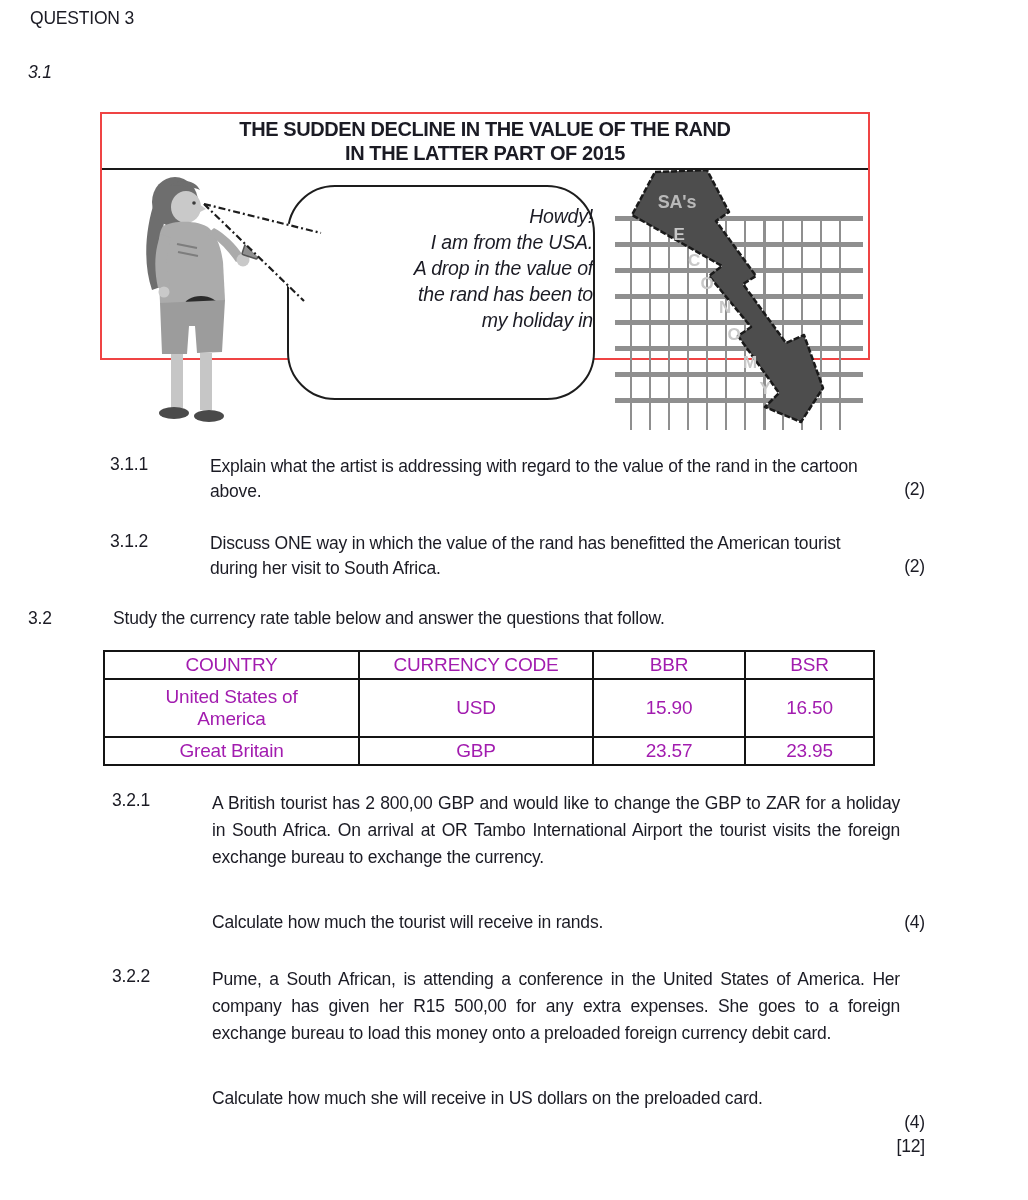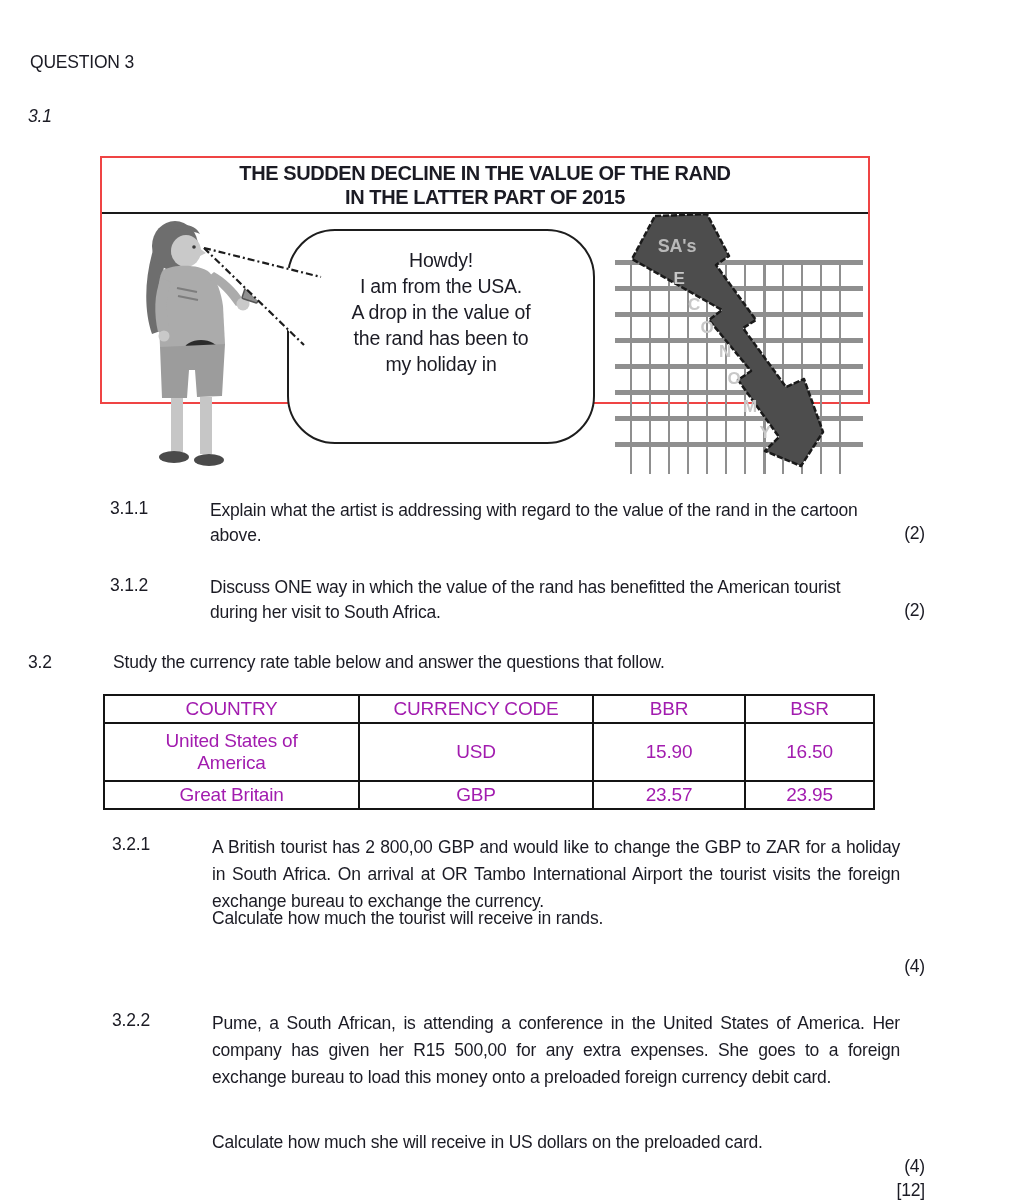--- a/index.html
+++ b/index.html
@@ -3,21 +3,21 @@
 <meta charset="utf-8">
 <style>
   * { box-sizing: border-box; margin: 0; padding: 0; }
   html, body { background: #ffffff; }
   body { font-family: "Liberation Sans", sans-serif; color: #1b1b24; }
   .page {
     position: relative; width: 1028px; height: 1200px;
     background: #ffffff; overflow: hidden;
     font-size: 17.5px; letter-spacing: -0.2px;
   }
-  .abs { position: absolute; margin-top: 44px; }
+  .abs { position: absolute; }
 
   .qheader { left: 30px; top: 8px; font-size: 17.5px; }
 
   .num { font-size: 17.5px; }
   .instr { font-size: 17.5px; }
 
   
   .cartoon { left: 100px; top: 112px; width: 770px; height: 248px;
              border: 2px solid #ef4444; background: #fff; }
   .ctitle { border-bottom: 2px solid #1a1a1a; text-align: center;
@@ -29,35 +29,35 @@
             background: repeating-linear-gradient(to bottom, #8f8f8f 0 5px, transparent 5px 26px); }
   .grid-v { position: absolute; left: 528px; top: 46px; width: 225px; height: 214px;
             background: repeating-linear-gradient(to right, #8f8f8f 0 2.5px, transparent 2.5px 19px); }
 
   .woman { position: absolute; left: 13px; top: 4px; width: 150px; height: 256px; }
   .bolt  { position: absolute; left: 513px; top: -4px; width: 252px; height: 264px; }
   .tail  { position: absolute; left: 0; top: 0; width: 770px; height: 258px; pointer-events: none; }
 
   .bubble { position: absolute; left: 185px; top: 15px; width: 308px; height: 215px;
             border: 2.5px solid #1d1d1d; border-radius: 48px; background: #fff;
-            text-align: center; font-size: 19.5px; line-height: 26px; padding-top: 16px; }
+            text-align: right; font-size: 19.5px; line-height: 26px; padding-top: 16px; font-style: italic; }
 
   
   .q311n { left: 110px; top: 454px; }
   .q311t { left: 210px; top: 454px; width: 650px; line-height: 25px; }
   .q312n { left: 110px; top: 531px; }
   .q312t { left: 210px; top: 531px; width: 650px; line-height: 25px; }
   .q31n  { left: 28px;  top: 62px; font-style: italic; }
   .q31t  { left: 113px; top: 62px; }
   .q32n  { left: 28px;  top: 608px; }
   .q32t  { left: 113px; top: 608px; }
 
   .q321n { left: 112px; top: 790px; }
   .q321p { left: 212px; top: 790px; width: 688px; line-height: 27px; text-align: justify; }
-  .q321i { left: 212px; top: 864px; width: 600px; }
+  .q321i { left: 212px; top: 912px; width: 600px; }
   .q322n { left: 112px; top: 966px; }
   .q322p { left: 212px; top: 966px; width: 688px; line-height: 27px; text-align: justify; }
   .q322i { left: 212px; top: 1085px; width: 650px; line-height: 27px; }
 
   .marks { left: 860px; width: 65px; text-align: right; }
   .m311 { top: 479px; } .m312 { top: 556px; }
   .m321 { top: 912px; } .m322 { top: 1112px; }
   .mtotal { top: 1136px; }
 
   

